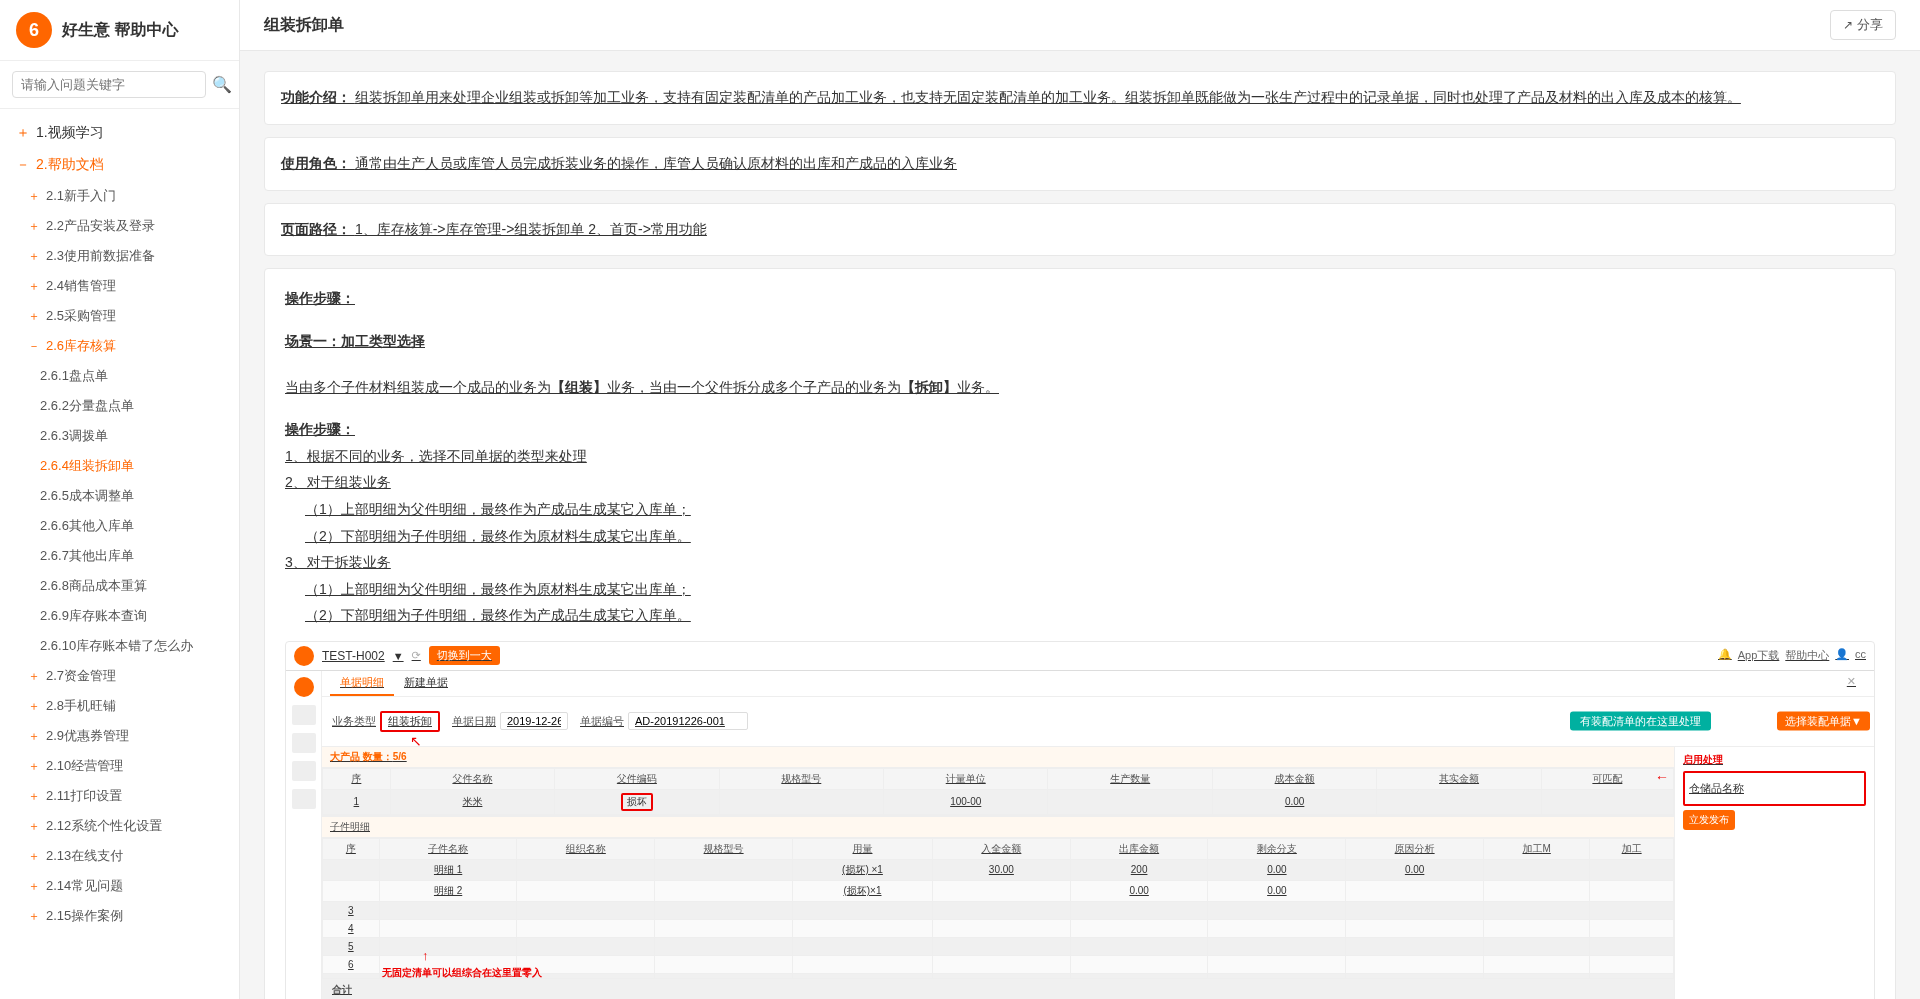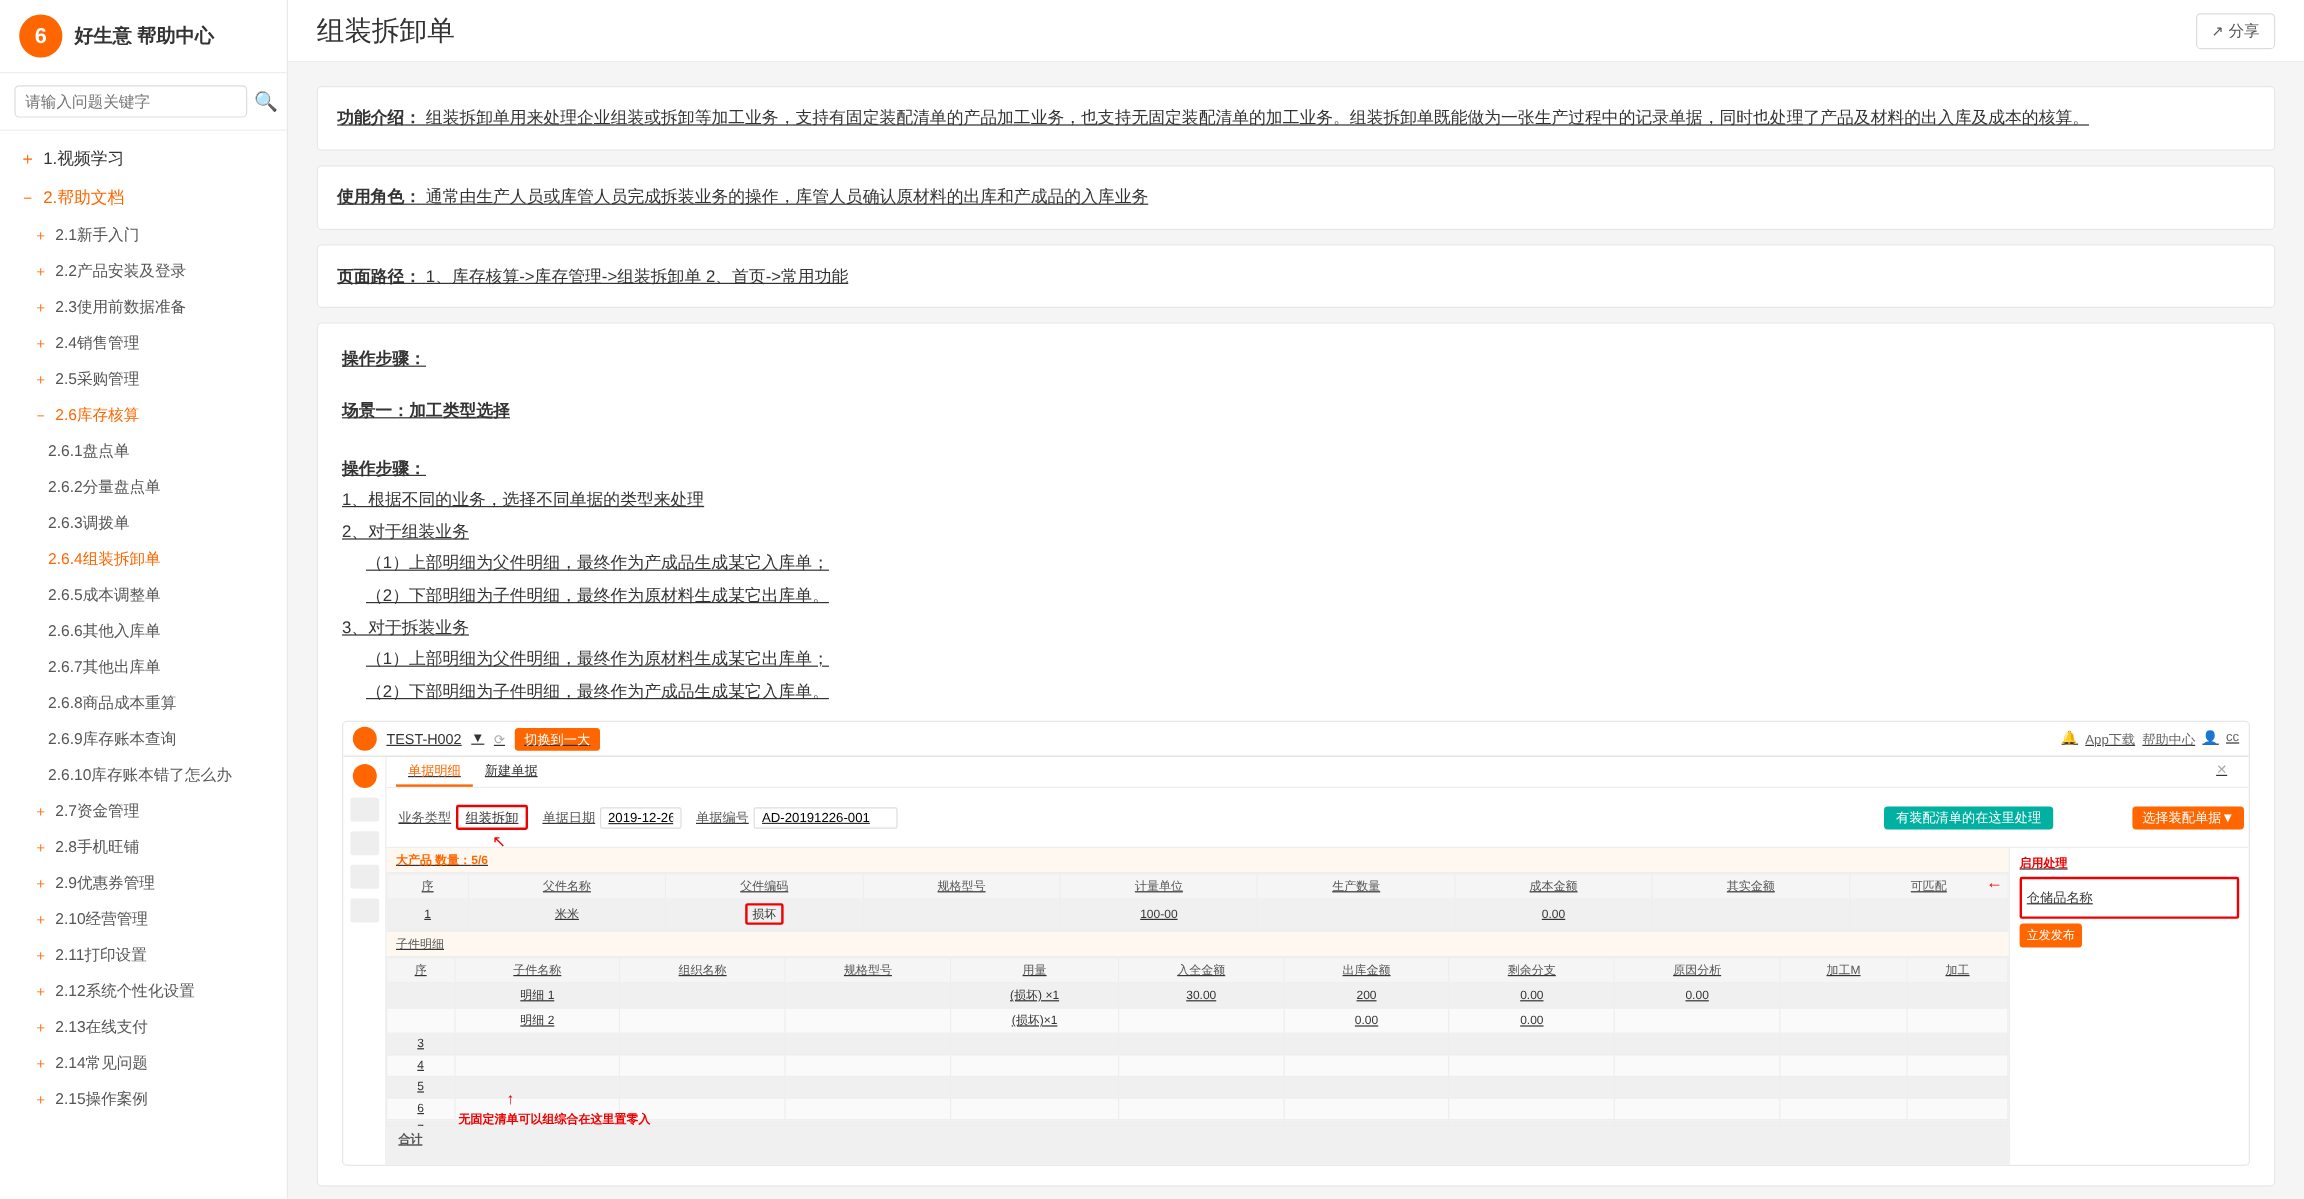--- a/index.html
+++ b/index.html
@@ -110,22 +110,22 @@
     }
     .top-bar {
       background: #fff;
       border-bottom: 1px solid #e8e8e8;
       padding: 10px 24px;
       display: flex;
       align-items: center;
       justify-content: space-between;
     }
     .page-title {
-      font-size: 23px;
-      font-weight: normal;
+      font-size: 16px;
+      font-weight: bold;
       color: #333;
       text-align: right;
     }
     .share-btn {
       border: 1px solid #ddd;
       border-radius: 4px;
       padding: 5px 12px;
       background: #fff;
       cursor: pointer;
       font-size: 13px;
@@ -149,21 +149,21 @@
       padding: 14px 16px;
       margin-bottom: 12px;
       font-size: 14px;
       line-height: 1.7;
       color: #333;
     }
     .scene-title {
       font-size: 14px;
       font-weight: bold;
       color: #f60;
-      margin-bottom: 5px;
+      margin-bottom: 19px;
     }
     .steps-block {
       background: #fff;
       border: 1px solid #e8e8e8;
       border-radius: 4px;
       padding: 16px 20px;
       margin-bottom: 12px;
     }
     .steps-block p {
       font-size: 14px;
@@ -407,20 +407,23 @@
 
     <div class="info-block">
       <span class="bold">页面路径：</span>
       <span>1、库存核算-&gt;库存管理-&gt;组装拆卸单  2、首页-&gt;常用功能</span>
     </div>
 
     <div class="steps-block">
       <p class="bold">操作步骤：</p>
       <br>
       <p class="scene-title">场景一：加工类型选择</p>
+      <p>
+        当由多个子件材料组装成一个成品的业务为<span class="bold">【组装】</span>业务，当由一个父件拆分成多个子产品的业务为<span class="bold">【拆卸】</span>业务。
+      </p>
       <br>
       <p class="bold">操作步骤：</p>
       <p>1、根据不同的业务，选择不同单据的类型来处理</p>
       <p>2、对于组装业务</p>
       <p class="indent1">（1）上部明细为父件明细，最终作为产成品生成某它入库单；</p>
       <p class="indent1">（2）下部明细为子件明细，最终作为原材料生成某它出库单。</p>
       <p>3、对于拆装业务</p>
       <p class="indent1">（1）上部明细为父件明细，最终作为原材料生成某它出库单；</p>
       <p class="indent1">（2）下部明细为子件明细，最终作为产成品生成某它入库单。</p>
 

